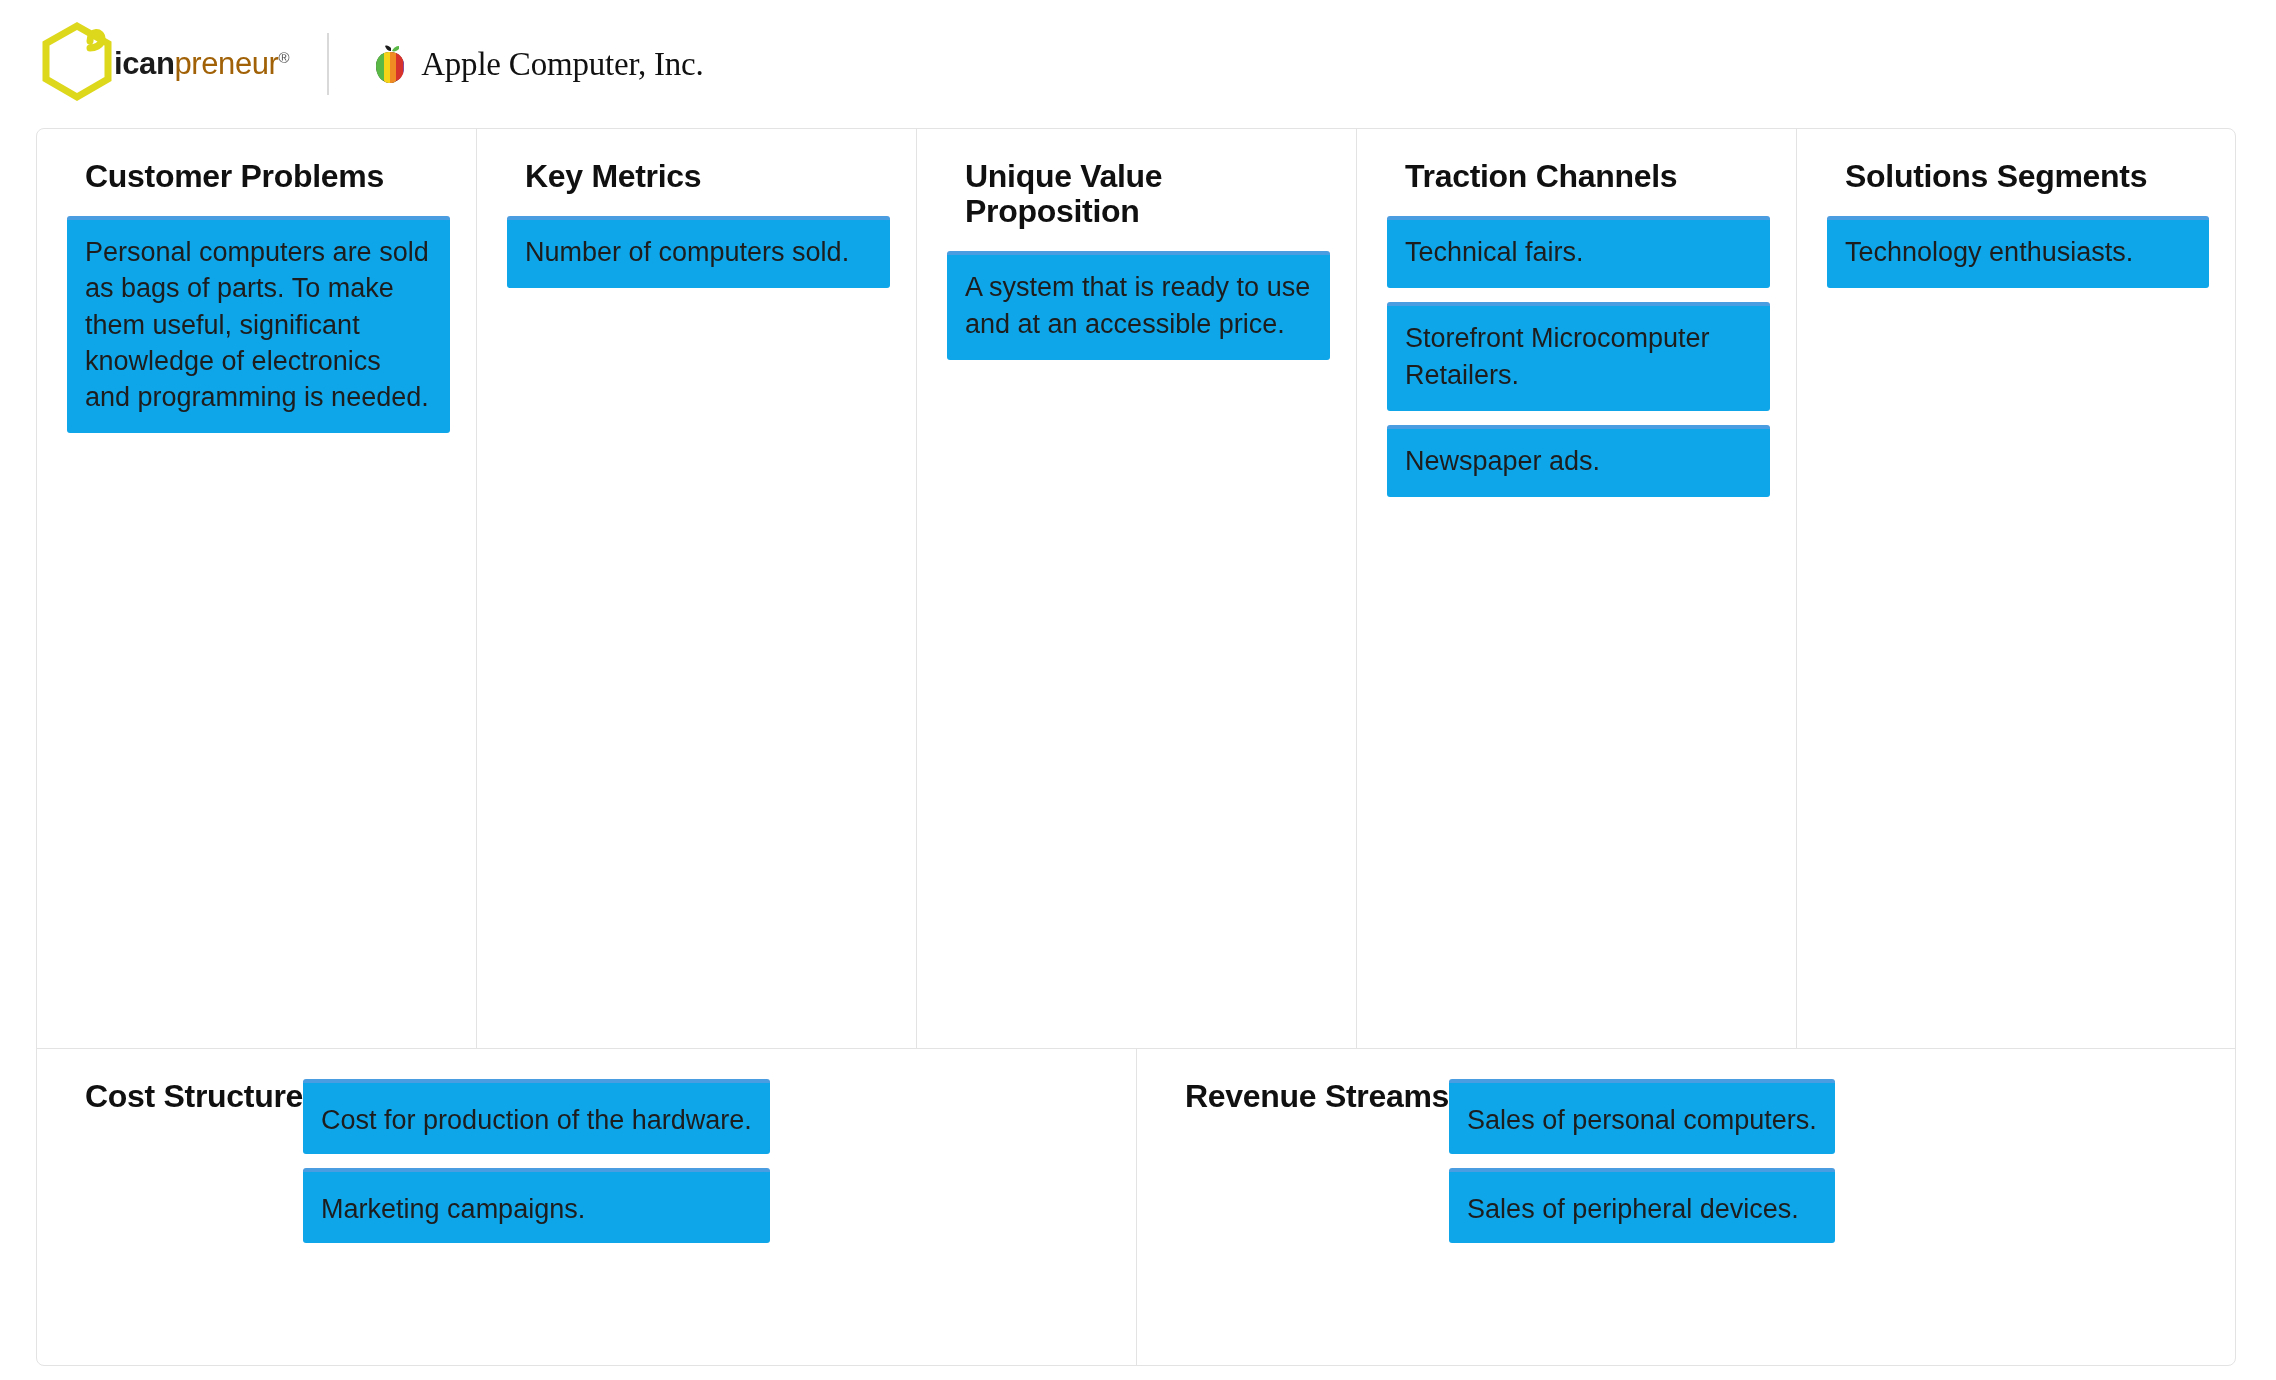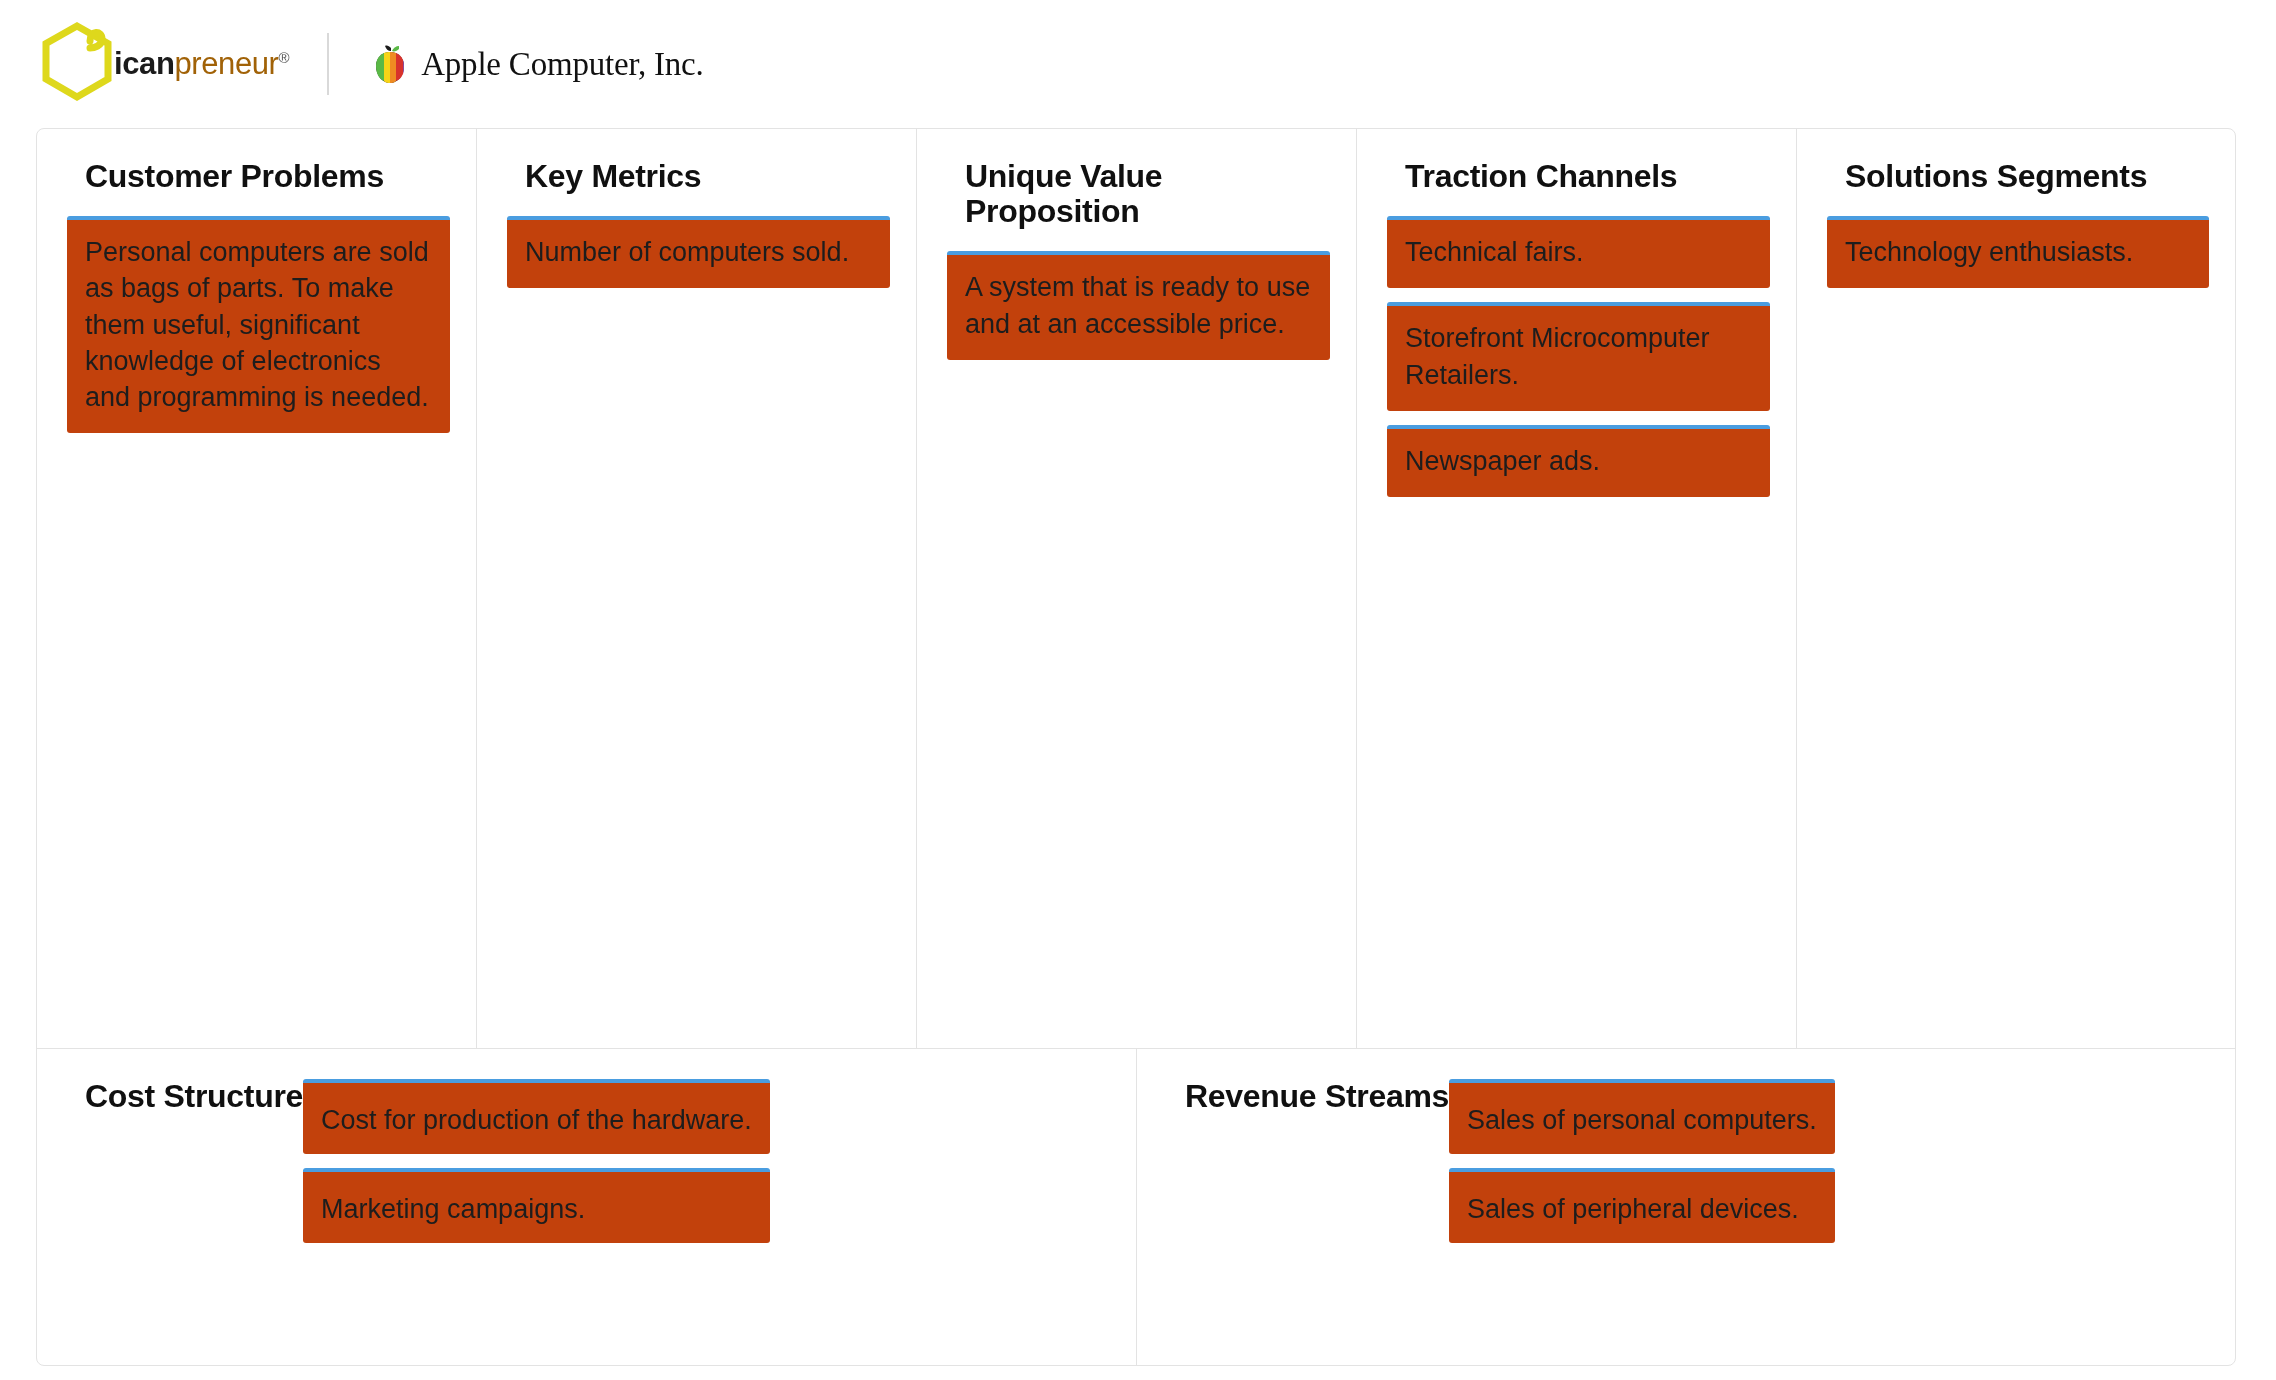--- a/index.html
+++ b/index.html
@@ -126,21 +126,21 @@
     font-size: 32px;
     font-weight: 700;
     letter-spacing: -0.3px;
     color: #101010;
     margin: 0 0 22px 18px;
     line-height: 1.1;
   }
 
   .notes { display: flex; flex-direction: column; gap: 14px; }
   .note {
-    background: #c2410c;
+    background: #0ea5e9;
     border-top: 4px solid #4a9de0;
     border-radius: 3px;
     padding: 14px 18px 18px 18px;
     font-size: 27px;
     line-height: 1.34;
     color: #1d1d1d;
   }
 
   
   .bottom-row {

